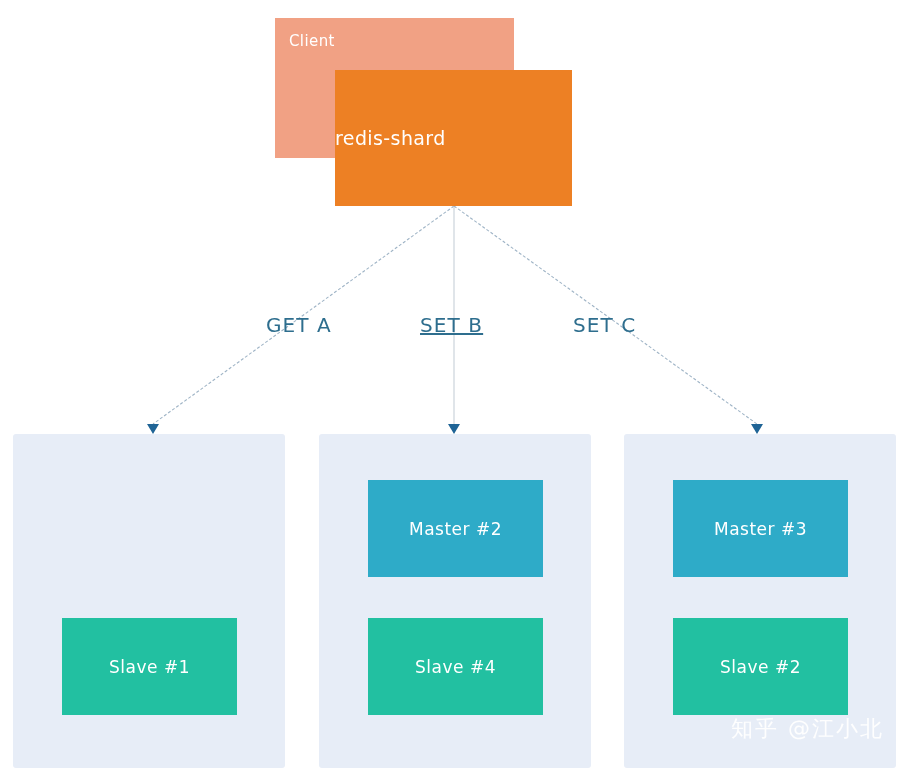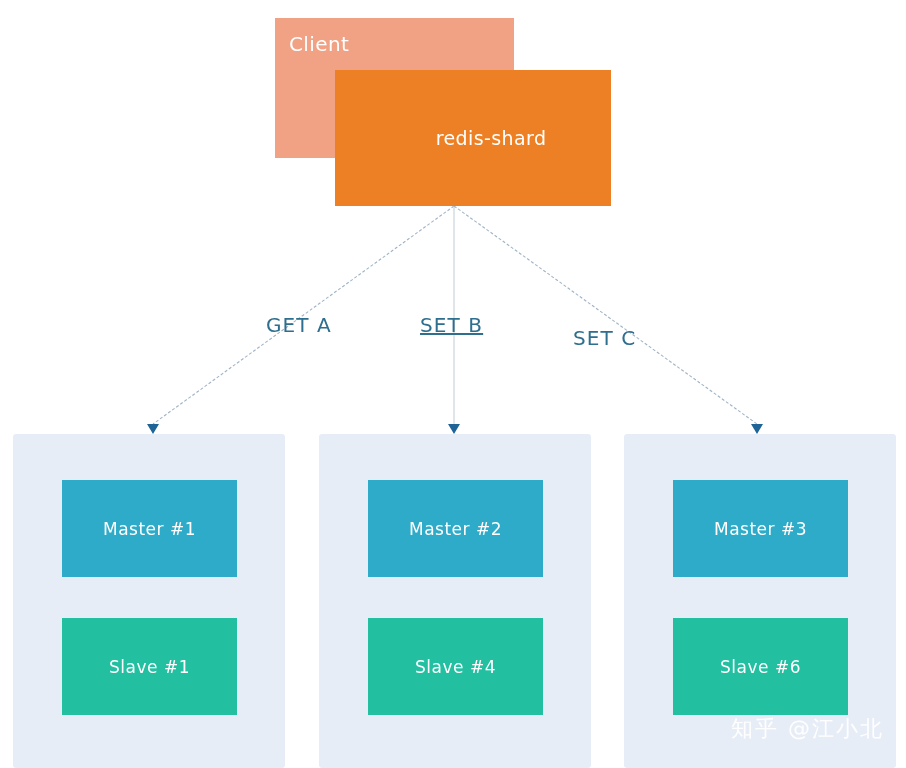--- a/index.html
+++ b/index.html
@@ -33,51 +33,50 @@
     color: #ffffff;
     letter-spacing: 0.4px;
   }
   #client-box {
     left: 275px;
     top: 18px;
     width: 239px;
     height: 140px;
     background: #F1A184;
     padding: 14px 0 0 14px;
-    font-size: 20px;
+    font-size: 15px;
     line-height: 1.2;
     z-index: 2;
   }
   #redis-shard-box {
     left: 335px;
     top: 70px;
-    width: 276px;
+    width: 237px;
     height: 136px;
     background: #ED8024;
     display: flex;
     align-items: center;
-    justify-content: center;
+    justify-content: flex-start;
     font-size: 19px;
     z-index: 3;
-    padding-left: 36px;
   }
 
   
   .edge-label {
     position: absolute;
     color: #2E6E8E;
     font-size: 20px;
     letter-spacing: 1.1px;
     font-weight: 500;
     white-space: nowrap;
     z-index: 4;
   }
   #label-get-a { left: 266px; top: 313px; }
   #label-set-b { left: 420px; top: 313px; text-decoration: underline; }
-  #label-set-c { left: 573px; top: 313px; margin-top: 13px; }
+  #label-set-c { left: 573px; top: 313px; }
 
   
   .shard-group {
     position: absolute;
     box-sizing: border-box;
     top: 434px;
     width: 272px;
     height: 334px;
     background: #E7EDF7;
     border-radius: 3px;
@@ -156,41 +155,38 @@
 
   <div class="node-box" id="redis-shard-box">
     <span>redis-shard</span>
   </div>
 
   <div class="edge-label" id="label-get-a">GET A</div>
   <div class="edge-label" id="label-set-b">SET B</div>
   <div class="edge-label" id="label-set-c">SET C</div>
 
   <div class="shard-group" id="shard-group-1">
-    <div class="inner-box master-box">
-      <span>Master #1</span>
-    </div>
     <div class="inner-box slave-box">
       <span>Slave #1</span>
     </div>
   </div>
 
   <div class="shard-group" id="shard-group-2">
     <div class="inner-box master-box">
       <span>Master #2</span>
     </div>
     <div class="inner-box slave-box">
       <span>Slave #4</span>
     </div>
   </div>
 
   <div class="shard-group" id="shard-group-3">
     <div class="inner-box master-box">
       <span>Master #3</span>
     </div>
     <div class="inner-box slave-box">
-      <span>Slave #6</span>
+      <span>Slave #2</span>
     </div>
   </div>
 
   <div id="watermark">知乎 @江小北</div>
 
 </div>
 
 </body></html>

